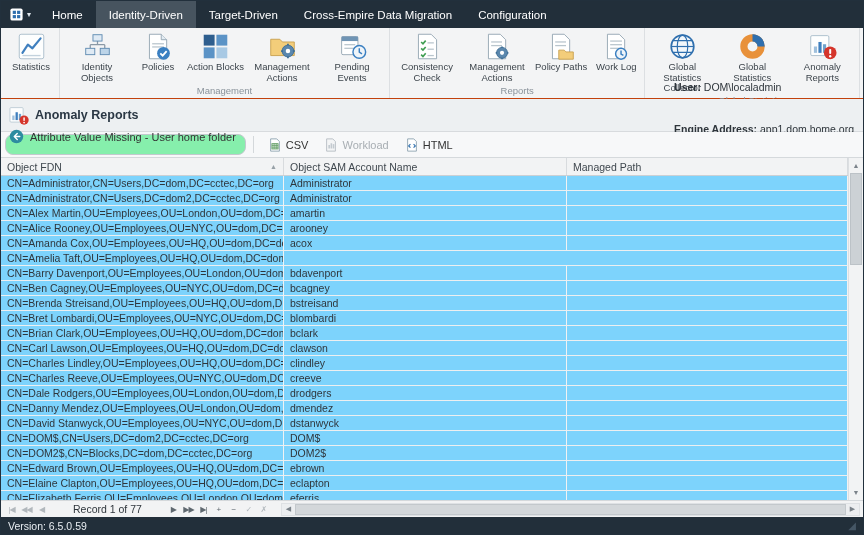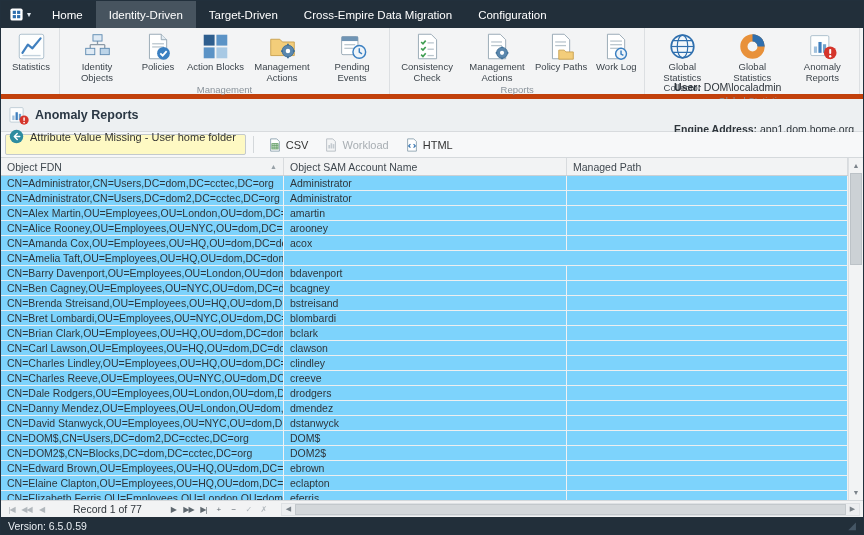--- a/index.html
+++ b/index.html
@@ -12,21 +12,21 @@
   .menubar { height:27px; background:#222f3a; display:flex; align-items:stretch;
              color:#fff; font-size:11.5px; flex:0 0 27px; }
   .app-btn { width:38px; display:flex; align-items:center; justify-content:center; gap:3px; cursor:default; }
   .app-btn .icon { width:15px; height:15px; display:inline-block; }
   .caret { font-size:8px; color:#dfe6ec; }
   .menu-tabs { display:flex; align-items:stretch; }
   .menu-tab { padding:0 13px; display:flex; align-items:center; cursor:default; }
   .menu-tab.active { background:#47545f; }
 
   
-  .ribbon { height:71px; flex:0 0 71px; background:#f3f4f5; border-bottom:5px solid #c2410c;
+  .ribbon { height:71px; flex:0 0 71px; background:#f3f4f5; border-bottom:1px solid #c2410c;
             display:flex; align-items:stretch; padding-left:2px; }
   .ribbon-group { display:flex; flex-direction:column; border-right:1px solid #dcdfe2; padding:2px 2px 0 2px; }
   .rg-buttons { flex:1; display:flex; align-items:stretch; }
   .rb { min-width:52px; max-width:70px; padding:2px 3px 0 3px; display:flex; flex-direction:column;
         align-items:center; text-align:center; font-size:9.5px; line-height:1.12; color:#3d454c; cursor:default; }
   .rb .ricon { width:29px; height:29px; margin-bottom:1px; flex:0 0 29px; }
   .icon svg { width:100%; height:100%; display:block; }
   .rg-label { height:14px; line-height:13px; text-align:center; font-size:9.5px; color:#8a939b; }
 
   
@@ -35,22 +35,22 @@
   .hicon { width:21px; height:21px; display:inline-block; }
   .title { font-size:12.5px; font-weight:bold; color:#2a3744; margin-left:6px; }
   .hinfo { margin-left:auto; font-size:10.5px; color:#2e353b; display:flex; flex-direction:column;
            align-items:flex-end; gap:2px; }
   .hrow { display:flex; gap:30px;flex-direction:column; }
   .hinfo b { font-weight:bold; }
 
   
   .toolbar { height:26px; flex:0 0 26px; background:#f7f8f9; border-bottom:1px solid #d5d9dc;
              display:flex; align-items:center; padding:0 4px; font-size:11px; color:#333; }
-  .backbtn { display:flex; align-items:center; gap:6px; border:1px solid #c3c9ce; background:#fef9c3;
-             height:21px; padding:0 9px 16px 3px; border-radius:2px; cursor:default; }
+  .backbtn { display:flex; align-items:center; gap:6px; border:1px solid #c3c9ce; background:#86efac;
+             height:21px; padding:0 9px 16px 3px; border-radius:8px; cursor:default; }
   .backbtn .icon { width:15px; height:15px; }
   .tsep { width:1px; height:17px; background:#d4d8db; margin:0 6px 0 7px; }
   .tb-btn { display:flex; align-items:center; gap:4px; height:21px; padding:0 8px; cursor:default; color:#333; }
   .tb-btn .icon { width:14px; height:14px; }
   .tb-btn.disabled { color:#a8aeb3; }
 
   
   .grid { flex:1 1 auto; display:flex; min-height:0; background:#7dd3fc; }
   .g-main { flex:1 1 auto; display:flex; flex-direction:column; min-width:0; }
   .g-head { display:flex; height:18px; flex:0 0 18px; background:#f2f3f4; border-bottom:1px solid #ccd0d4;

